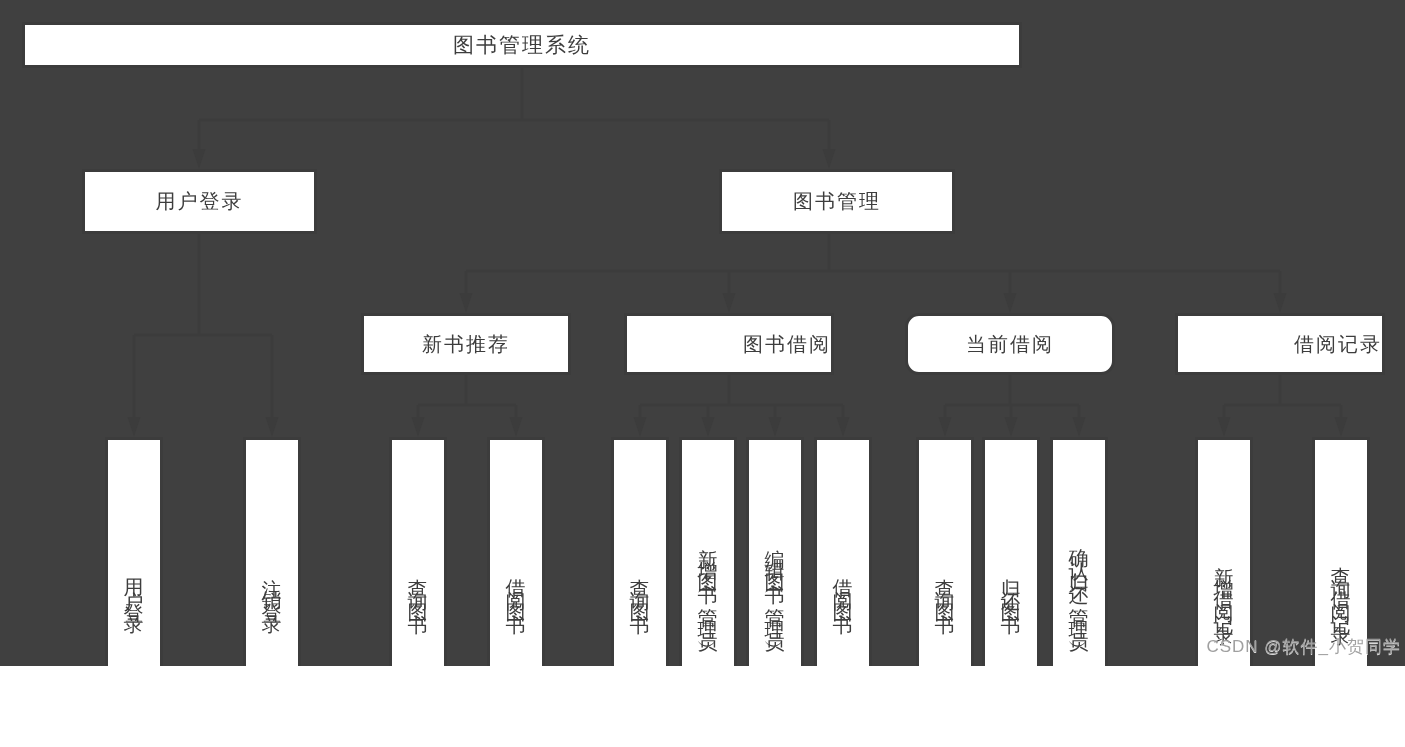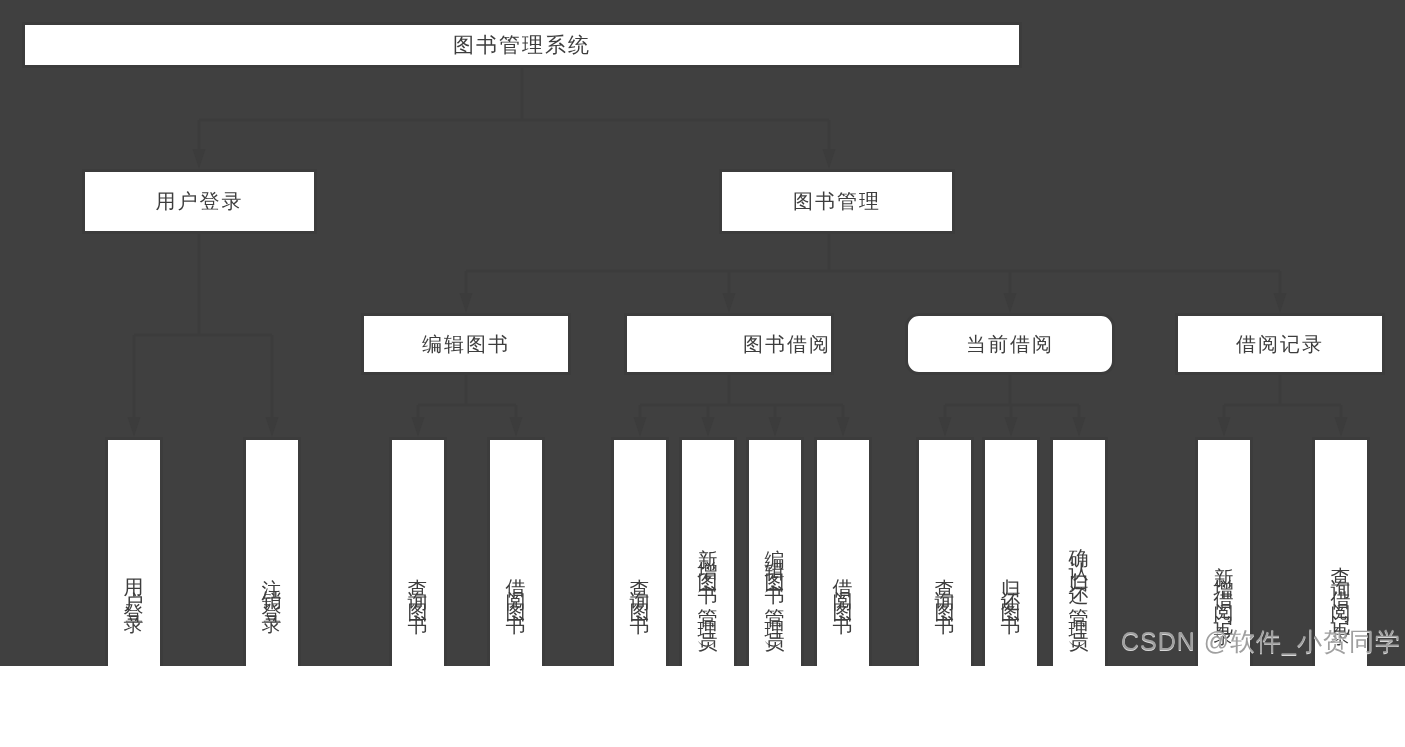--- a/index.html
+++ b/index.html
@@ -49,21 +49,21 @@
     line-height: 1;
     font-size: 20px;
   }
   .hlabel {
     letter-spacing: 2px;
   }
   #watermark {
     position: absolute;
     right: 4px;
     bottom: 8px;
-    font-size: 25px;
+    font-size: 17px;
     color: #a0a0a0;
     text-shadow: 0 1px 0 rgba(255,255,255,0.8);
     letter-spacing: 1px;
     z-index: 10;
   }
 </style>
 </head>
 <body>
 
 <div id="canvas">
@@ -139,29 +139,29 @@
   </div>
 
   <div class="node" style="left:82px;top:169px;width:235px;height:65px;">
     <span class="hlabel">用户登录</span>
   </div>
   <div class="node" style="left:711px;top:169px;width:236px;height:65px;margin-left:8px;">
     <span class="hlabel">图书管理</span>
   </div>
 
   <div class="node" style="left:361px;top:313px;width:210px;height:62px;">
-    <span class="hlabel">编辑图书</span>
+    <span class="hlabel">新书推荐</span>
   </div>
   <div class="node" style="left:624px;top:313px;width:210px;height:62px;justify-content:flex-end;">
     <span class="hlabel">图书借阅</span>
   </div>
   <div class="node" style="left:905px;top:313px;width:210px;height:62px;border-radius:14px;">
     <span class="hlabel">当前借阅</span>
   </div>
-  <div class="node" style="left:1175px;top:313px;width:210px;height:62px;">
+  <div class="node" style="left:1175px;top:313px;width:210px;height:62px;justify-content:flex-end;">
     <span class="hlabel">借阅记录</span>
   </div>
 
   <div class="node leaf" style="left:105px;">
     <span class="vtext">用户登录</span>
   </div>
   <div class="node leaf" style="left:243px;">
     <span class="vtext">注销登录</span>
   </div>
 

